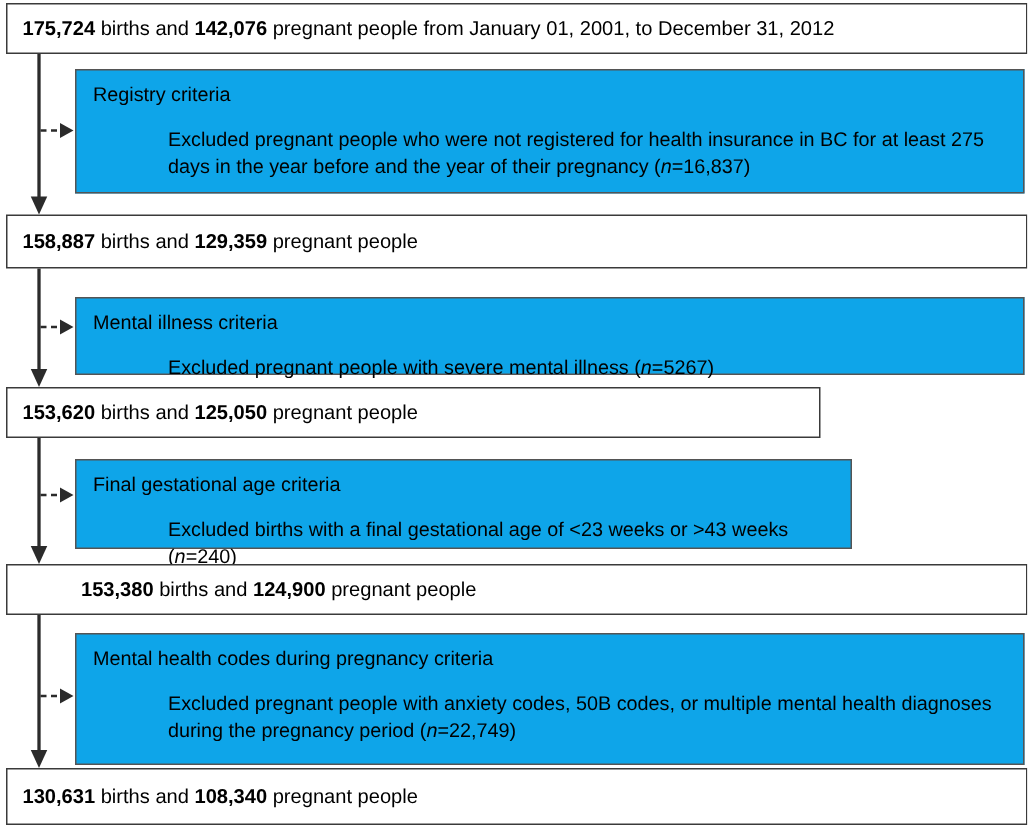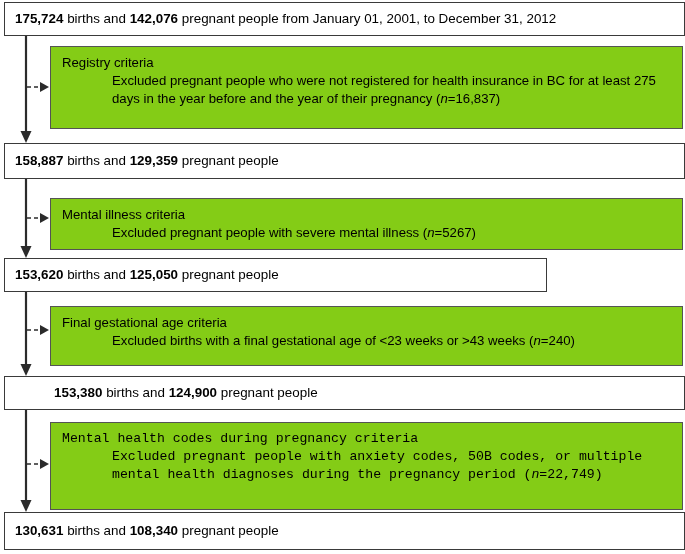--- a/index.html
+++ b/index.html
@@ -46,31 +46,31 @@
     line-height: 1.25;
     white-space: nowrap;
   }
 
   
   .criteria-box {
     position: absolute;
     left: 50px;
     box-sizing: border-box;
     border: 1.4px solid #545454;
-    background: #84cc16;
+    background: #0ea5e9;
     padding: 7px 8px 20px 11px;
   }
   .criteria-title {
     font-size: 13.2px;
     line-height: 1.3;
   }
   .criteria-body {
     font-size: 13.2px;
     line-height: 1.34;
-    margin-top: 1px;
+    margin-top: 13px;
     padding-left: 50px;
   }
 
   .num { font-weight: bold; }
   .ital { font-style: italic; }
 </style>
 </head>
 <body>
 
 <div id="flow-root">
@@ -131,34 +131,34 @@
       <span>Excluded pregnant people with severe mental illness (</span><span class="ital">n</span><span>=5267)</span>
     </div>
   </div>
 
   <div class="cohort-box" style="top:258px; width:543px; height:34px;">
     <div class="cohort-text">
       <span class="num">153,620</span><span> births and </span><span class="num">125,050</span><span> pregnant people</span>
     </div>
   </div>
 
-  <div class="criteria-box" style="top:306px; width:633px; height:60px;">
+  <div class="criteria-box" style="top:306px; width:518px; height:60px;">
     <div class="criteria-title">Final gestational age criteria</div>
     <div class="criteria-body">
       <span>Excluded births with a final gestational age of &lt;23 weeks or &gt;43 weeks (</span><span class="ital">n</span><span>=240)</span>
     </div>
   </div>
 
   <div class="cohort-box" style="top:376px; width:681px; height:34px;padding-left:39px;">
     <div class="cohort-text">
       <span class="num">153,380</span><span> births and </span><span class="num">124,900</span><span> pregnant people</span>
     </div>
   </div>
 
-  <div class="criteria-box" style="top:422px; width:633px; height:88px;font-family:Liberation Mono, monospace;">
+  <div class="criteria-box" style="top:422px; width:633px; height:88px;">
     <div class="criteria-title">Mental health codes during pregnancy criteria</div>
     <div class="criteria-body">
       <span>Excluded pregnant people with anxiety codes, 50B codes, or multiple mental health diagnoses during the pregnancy period (</span><span class="ital">n</span><span>=22,749)</span>
     </div>
   </div>
 
   <div class="cohort-box" style="top:512px; width:681px; height:38px;">
     <div class="cohort-text">
       <span class="num">130,631</span><span> births and </span><span class="num">108,340</span><span> pregnant people</span>
     </div>

